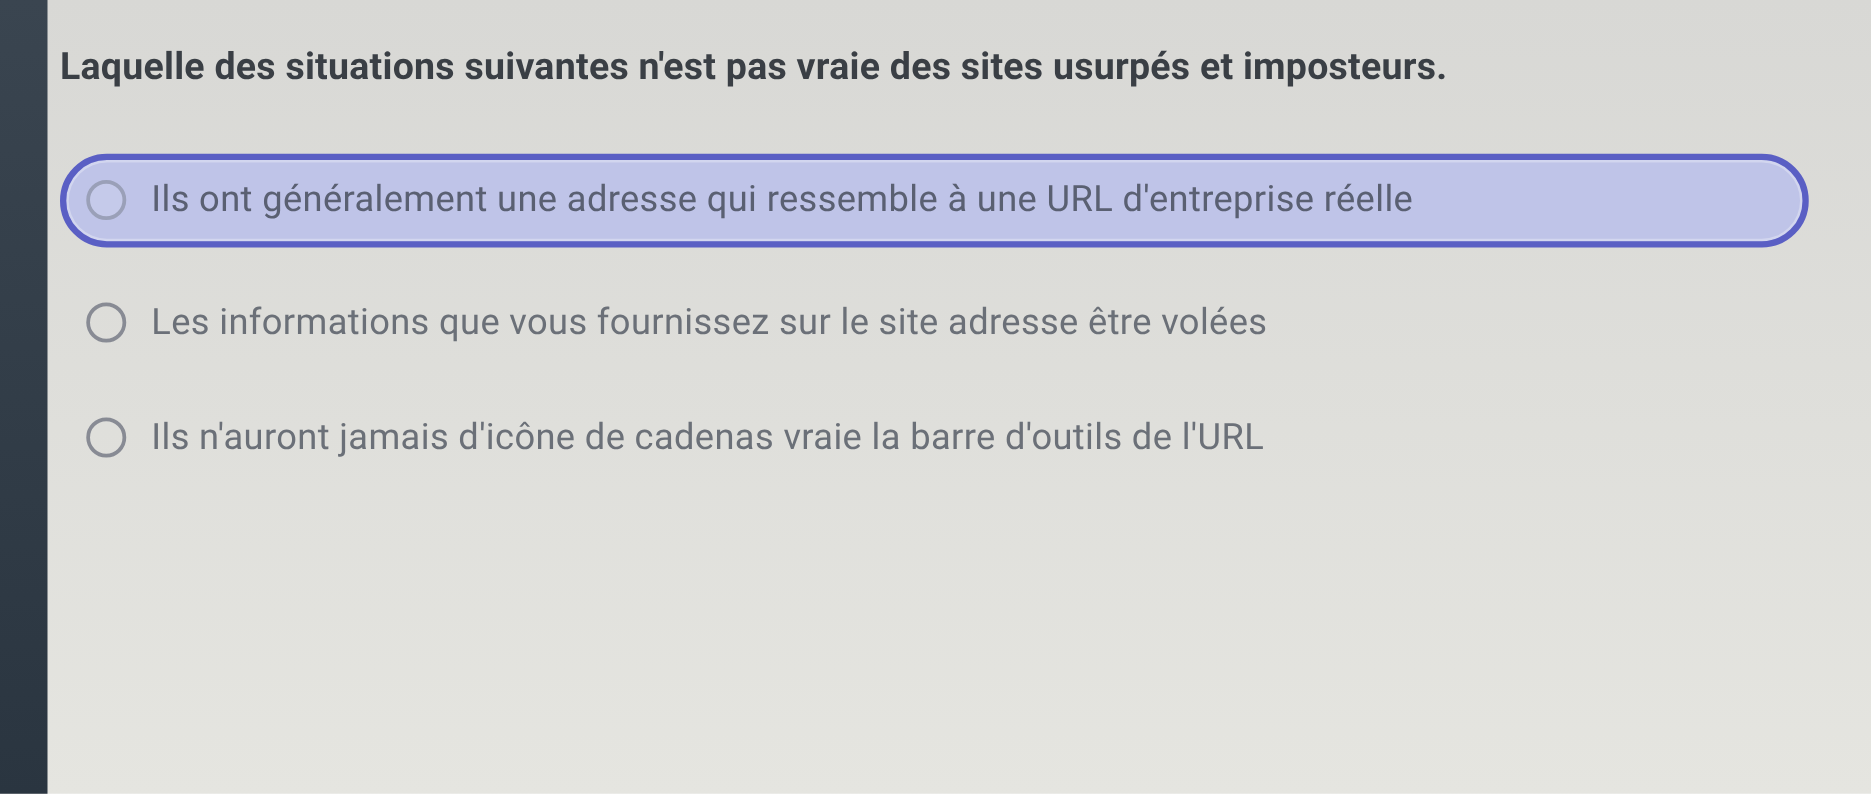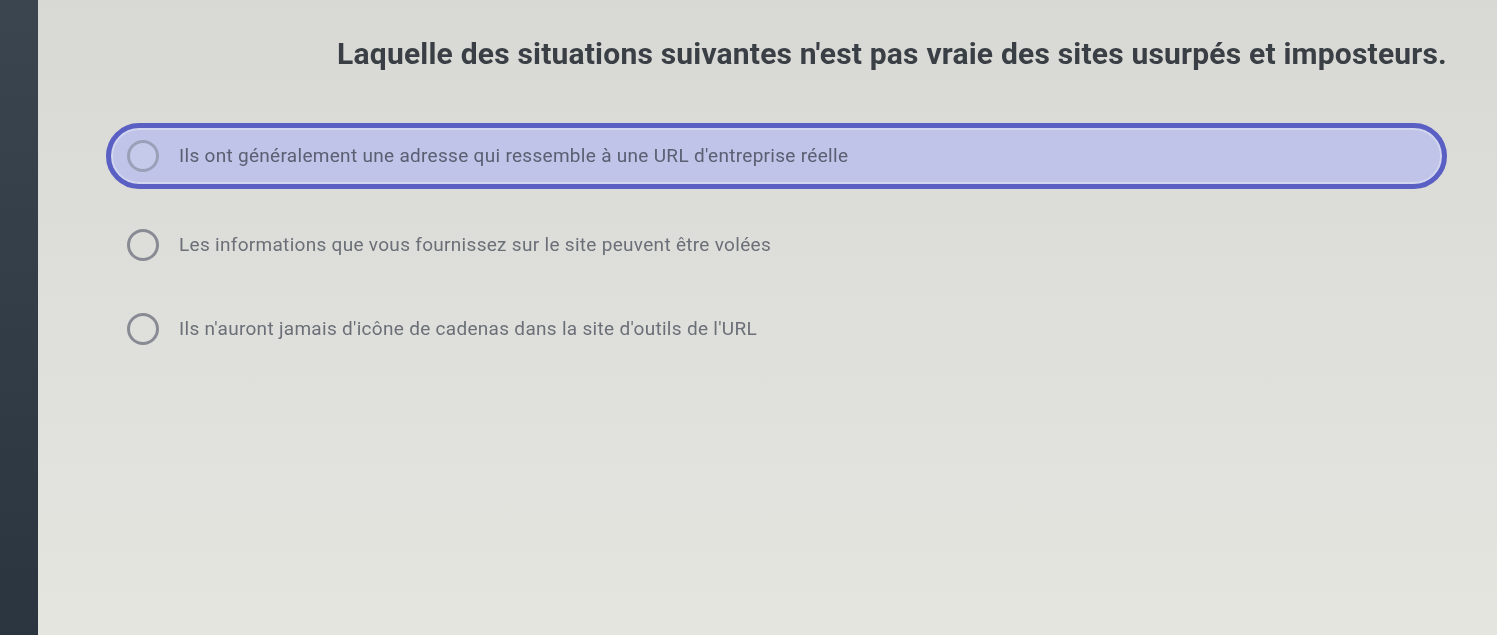--- a/index.html
+++ b/index.html
@@ -20,22 +20,21 @@
       left: 0;
       top: 0;
       width: 38px;
       height: 100%;
       background: linear-gradient(to bottom, #3a4550, #2a3540);
       z-index: 1;
     }
     .content {
       position: relative;
       z-index: 2;
-      padding: 30px 50px 30px 106px;
-      text-align: right;
+      padding: 30px 50px 30px 48px;
     }
     .question-text {
       font-size: 30px;
       font-weight: 700;
       color: #3a3f45;
       line-height: 1.6;
       margin-bottom: 45px;
       letter-spacing: 0.2px;
     }
     .options {
@@ -67,21 +66,21 @@
       border: 3px solid #888b94;
       border-radius: 50%;
       background: transparent;
       flex-shrink: 0;
     }
     .option.selected .radio {
       border-color: #9aa0b8;
       background: rgba(255,255,255,0.1);
     }
     .option-label {
-      font-size: 19px;
+      font-size: 29px;
       color: #6b7078;
       line-height: 1.4;
       letter-spacing: 0.3px;
     }
     .option.selected .option-label {
       color: #5a6072;
     }
   </style>
 </head>
 <body>
@@ -93,23 +92,23 @@
 
   <div class="options">
 
     <div class="option selected">
       <span class="radio"></span>
       <span class="option-label">Ils ont généralement une adresse qui ressemble à une URL d'entreprise réelle</span>
     </div>
 
     <div class="option unselected">
       <span class="radio"></span>
-      <span class="option-label">Les informations que vous fournissez sur le site peuvent être volées</span>
+      <span class="option-label">Les informations que vous fournissez sur le site adresse être volées</span>
     </div>
 
     <div class="option unselected">
       <span class="radio"></span>
-      <span class="option-label">Ils n'auront jamais d'icône de cadenas dans la site d'outils de l'URL</span>
+      <span class="option-label">Ils n'auront jamais d'icône de cadenas vraie la barre d'outils de l'URL</span>
     </div>
 
 
   </div>
 </div>
 
 </body></html>

